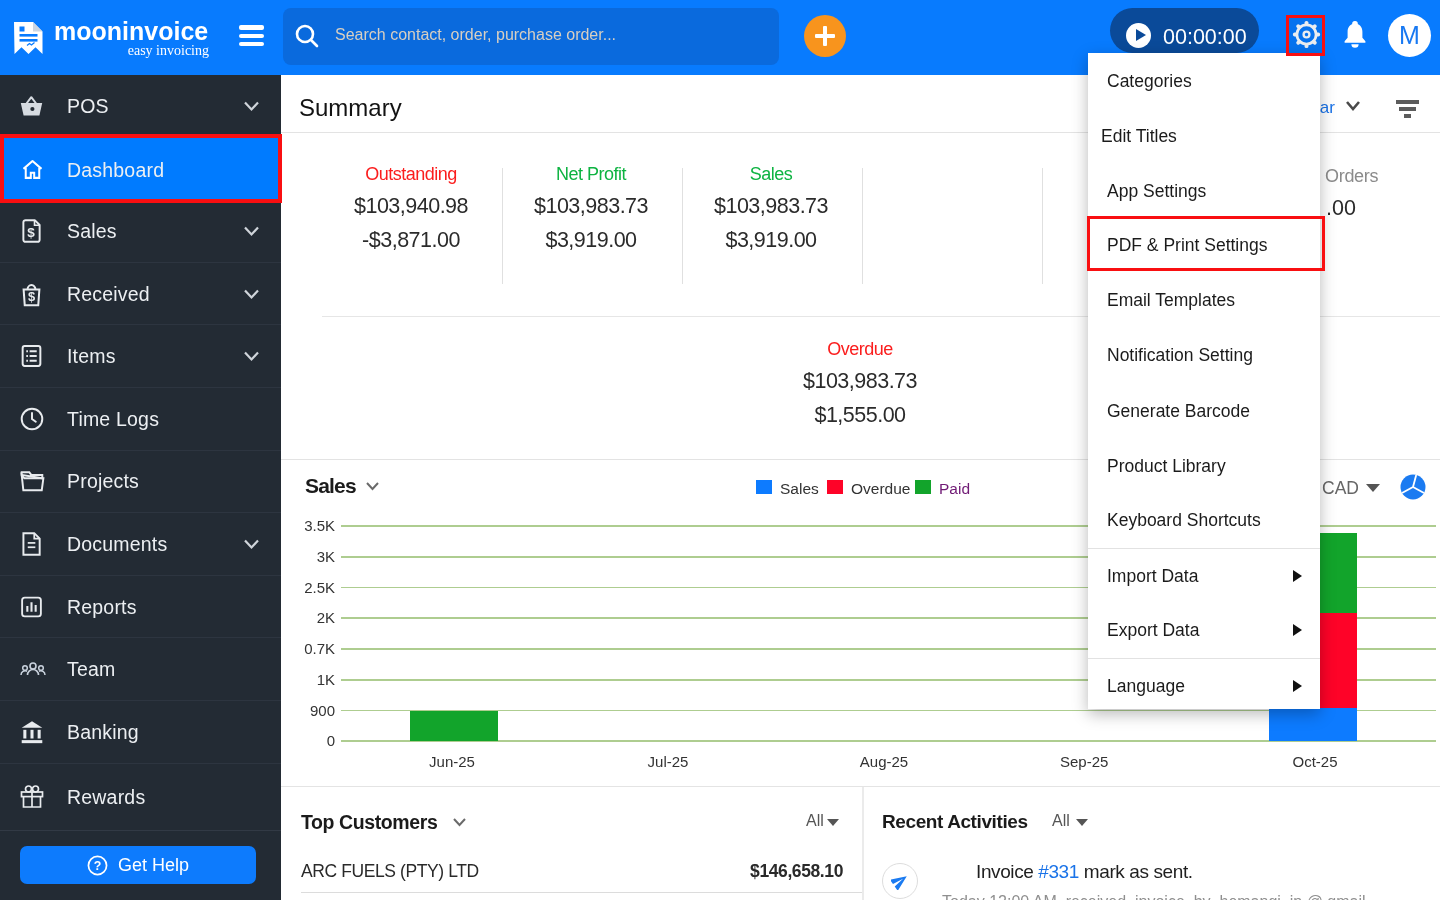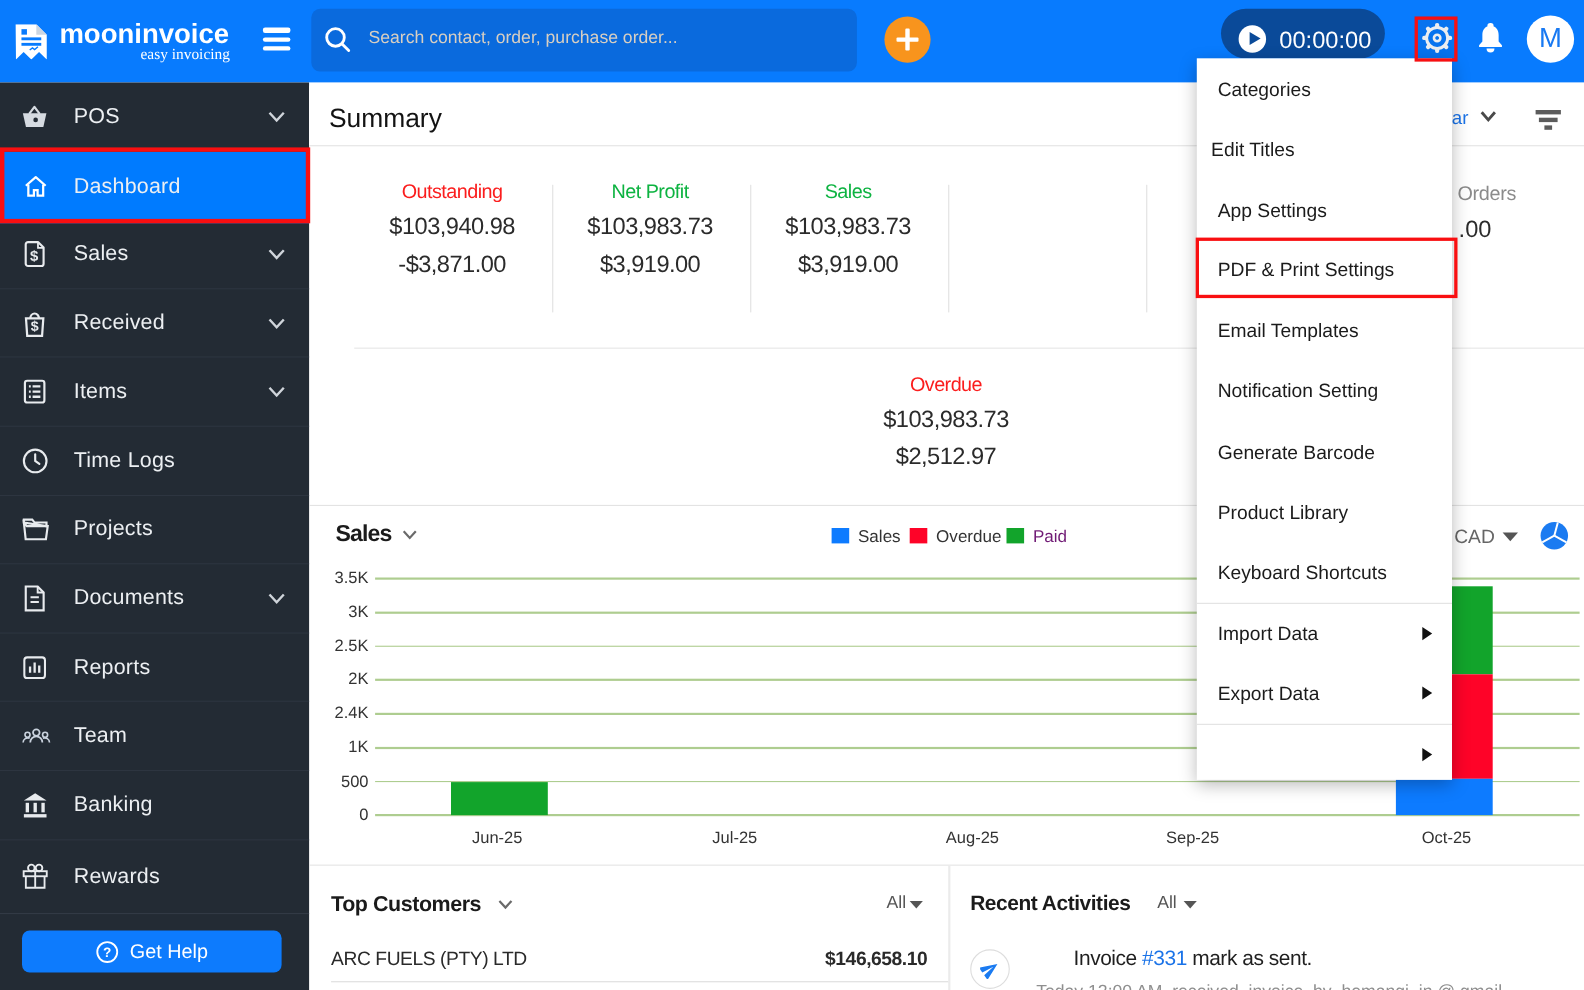--- a/index.html
+++ b/index.html
@@ -242,21 +242,21 @@
   <div class="abs" style="left:502px;top:168px;width:1px;height:116px;background:#e0e0e0;"></div>
   <div class="abs" style="left:682px;top:168px;width:1px;height:116px;background:#e0e0e0;"></div>
   <div class="abs" style="left:862px;top:168px;width:1px;height:116px;background:#e0e0e0;"></div>
   <div class="abs" style="left:1042px;top:168px;width:1px;height:116px;background:#e0e0e0;"></div>
 
   <div class="abs" style="left:322px;top:316px;width:1118px;height:1px;background:#e6e6e6;"></div>
 
   <div class="abs" style="left:770px;top:339px;width:180px;text-align:center;">
     <div style="font-size:18px;font-weight:500;color:#fb1d1d;letter-spacing:-0.5px;">Overdue</div>
     <div style="font-size:21.5px;color:#2b2b2b;margin-top:9.2px;letter-spacing:-0.5px;">$103,983.73</div>
-    <div style="font-size:21.5px;color:#2b2b2b;margin-top:9.2px;letter-spacing:-0.5px;">$2,512.97</div>
+    <div style="font-size:21.5px;color:#2b2b2b;margin-top:9.2px;letter-spacing:-0.5px;">$1,555.00</div>
   </div>
 
   <div class="abs" style="left:281px;top:459px;width:1159px;height:1px;background:#e3e3e3;"></div>
 
   <div class="abs" style="left:305px;top:474px;font-size:21px;font-weight:bold;color:#1b1b1b;letter-spacing:-0.8px;">Sales</div>
   <svg class="abs" style="left:365px;top:481px;" width="15" height="10" viewBox="0 0 15 10">
     <path d="M2 2 l5.5 6 L13 2" fill="none" stroke="#6a6a6a" stroke-width="2"></path>
   </svg>
 
   <div class="abs" style="left:756px;top:480px;width:16px;height:14px;background:#0d7bff;"></div>
@@ -275,23 +275,23 @@
       <line x1="13" y1="13" x2="24" y2="19"></line>
       <line x1="13" y1="13" x2="2" y2="19"></line>
     </g>
   </svg>
 
   <div id="grid">
     <div class="abs" style="left:287px;top:517px;width:48px;text-align:right;font-size:15px;color:#333;">3.5K</div>
     <div class="abs" style="left:287px;top:548px;width:48px;text-align:right;font-size:15px;color:#333;">3K</div>
     <div class="abs" style="left:287px;top:579px;width:48px;text-align:right;font-size:15px;color:#333;">2.5K</div>
     <div class="abs" style="left:287px;top:609px;width:48px;text-align:right;font-size:15px;color:#333;">2K</div>
-    <div class="abs" style="left:287px;top:640px;width:48px;text-align:right;font-size:15px;color:#333;">2.4K</div>
+    <div class="abs" style="left:287px;top:640px;width:48px;text-align:right;font-size:15px;color:#333;">0.7K</div>
     <div class="abs" style="left:287px;top:671px;width:48px;text-align:right;font-size:15px;color:#333;">1K</div>
-    <div class="abs" style="left:287px;top:702px;width:48px;text-align:right;font-size:15px;color:#333;">500</div>
+    <div class="abs" style="left:287px;top:702px;width:48px;text-align:right;font-size:15px;color:#333;">900</div>
     <div class="abs" style="left:287px;top:732px;width:48px;text-align:right;font-size:15px;color:#333;">0</div>
     <div class="abs" style="left:341px;top:525px;width:1095px;height:1.6px;background:#aecd90;"></div>
     <div class="abs" style="left:341px;top:556px;width:1095px;height:1.6px;background:#aecd90;"></div>
     <div class="abs" style="left:341px;top:586.5px;width:1095px;height:1.6px;background:#aecd90;"></div>
     <div class="abs" style="left:341px;top:617px;width:1095px;height:1.6px;background:#aecd90;"></div>
     <div class="abs" style="left:341px;top:648px;width:1095px;height:1.6px;background:#aecd90;"></div>
     <div class="abs" style="left:341px;top:679px;width:1095px;height:1.6px;background:#aecd90;"></div>
     <div class="abs" style="left:341px;top:709.5px;width:1095px;height:1.6px;background:#aecd90;"></div>
     <div class="abs" style="left:341px;top:740px;width:1095px;height:1.6px;background:#aecd90;"></div>
   </div>
@@ -343,20 +343,21 @@
     <div class="mi" style="top:165px;">PDF &amp; Print Settings</div>
     <div class="mi" style="top:220px;">Email Templates</div>
     <div class="mi" style="top:275px;">Notification Setting</div>
     <div class="mi" style="top:331px;">Generate Barcode</div>
     <div class="mi" style="top:386px;">Product Library</div>
     <div class="mi" style="top:440px;">Keyboard Shortcuts</div>
     <div style="position:absolute;top:495px;left:0;width:232px;height:1px;background:#e2e2e2;"></div>
     <div class="mi" style="top:496px;">Import Data</div>
     <div class="mi" style="top:550px;">Export Data</div>
     <div style="position:absolute;top:605px;left:0;width:232px;height:1px;background:#e2e2e2;"></div>
+    <div class="mi" style="top:606px;">Language</div>
     <div class="arr" style="top:517px;"></div>
     <div class="arr" style="top:571px;"></div>
     <div class="arr" style="top:627px;"></div>
   </div>
 
   <div class="abs" style="left:0px;top:134px;width:282px;height:69px;border:4px solid #f90f11;z-index:60;"></div>
   <div class="abs" style="left:1286px;top:15px;width:39px;height:41px;border:3.5px solid #f90f11;background:rgba(0,20,60,0.08);z-index:60;"></div>
   <div class="abs" style="left:1087px;top:216px;width:238px;height:55px;border:3.5px solid #f90f11;z-index:60;"></div>
 
 </div>

